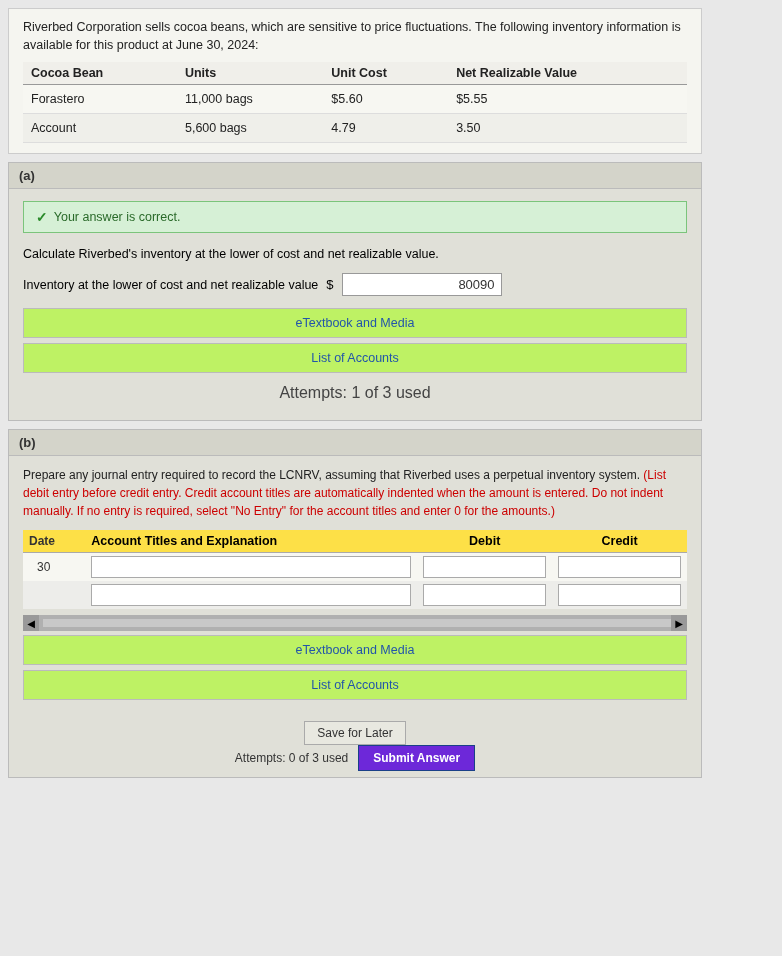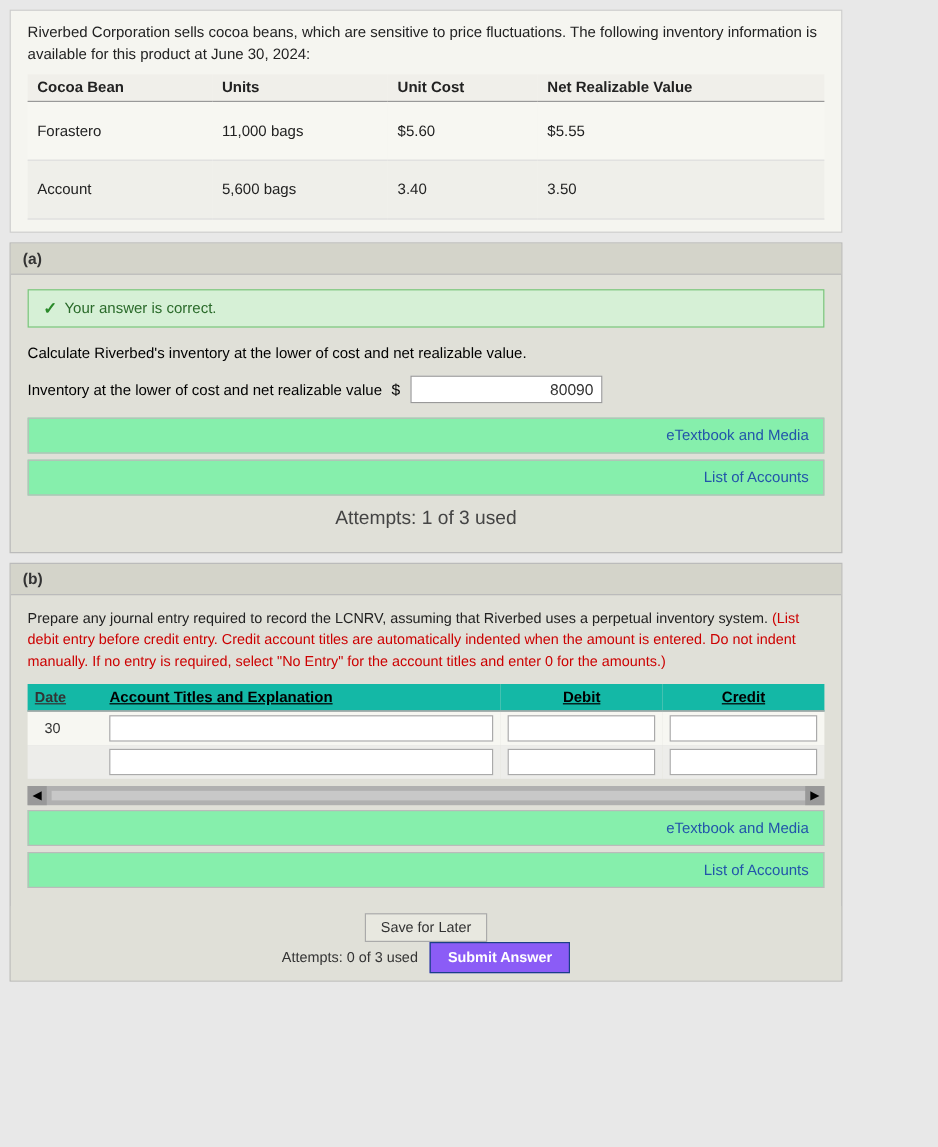--- a/index.html
+++ b/index.html
@@ -38,21 +38,21 @@
       font-size: 12.5px;
     }
     .data-table th {
       border-bottom: 1px solid #999;
       padding: 4px 8px;
       text-align: left;
       font-weight: bold;
       background: #f0efea;
     }
     .data-table td {
-      padding: 17px 8px;
+      padding: 7px 8px;
       border-bottom: 1px solid #ddd;
     }
     .data-table tr:nth-child(odd) td {
       background: #f7f7f2;
     }
     .data-table tr:nth-child(even) td {
       background: #efefea;
     }
 
     
@@ -113,24 +113,24 @@
       font-size: 13px;
       width: 160px;
       text-align: right;
       color: #333;
     }
 
     
     .link-button {
       display: block;
       width: 100%;
-      background: #86efac;
+      background: #bef264;
       border: 1px solid #bbb;
       padding: 7px 12px;
-      text-align: right;
+      text-align: center;
       font-size: 12.5px;
       color: #2255aa;
       cursor: pointer;
       margin-bottom: 5px;
       text-decoration: none;
     }
 
     
     .attempts-text {
       text-align: center;
@@ -164,22 +164,21 @@
       width: 100%;
       border-collapse: collapse;
       font-size: 12.5px;
       margin-bottom: 6px;
     }
     .journal-table th {
       text-align: left;
       padding: 4px 6px;
       font-weight: bold;
       border-bottom: 1px solid #aaa;
-      background: #14b8a6;
-      text-decoration: underline;
+      background: #fde047;
     }
     .journal-table th.right {
       text-align: center;
     }
     .journal-table td {
       padding: 3px 6px;
       vertical-align: middle;
       background: #f7f7f2;
     }
     .journal-table tr:nth-child(even) td {
@@ -265,21 +264,21 @@
     }
     .save-btn {
       background: #e8e8e0;
       border: 1px solid #aaa;
       padding: 4px 12px;
       font-size: 12px;
       cursor: pointer;
       color: #333;
     }
     .submit-btn {
-      background: #8b5cf6;
+      background: #6d28d9;
       border: 1px solid #1a4088;
       padding: 5px 14px;
       font-size: 12px;
       cursor: pointer;
       color: #fff;
       font-weight: bold;
     }
     .attempts-bottom {
       font-size: 12px;
       color: #333;
@@ -304,21 +303,21 @@
       <tbody id="table-body">
       <tr>
             <td>Forastero</td>
             <td>11,000 bags</td>
             <td>$5.60</td>
             <td>$5.55</td>
           </tr>
           <tr>
             <td>Account</td>
             <td>5,600 bags</td>
-            <td>3.40</td>
+            <td>4.79</td>
             <td>3.50</td>
           </tr>
         </tbody>
     </table>
   </div>
 
   <div class="panel">
     <div class="panel-label">(a)</div>
     <div class="panel-content">
 

